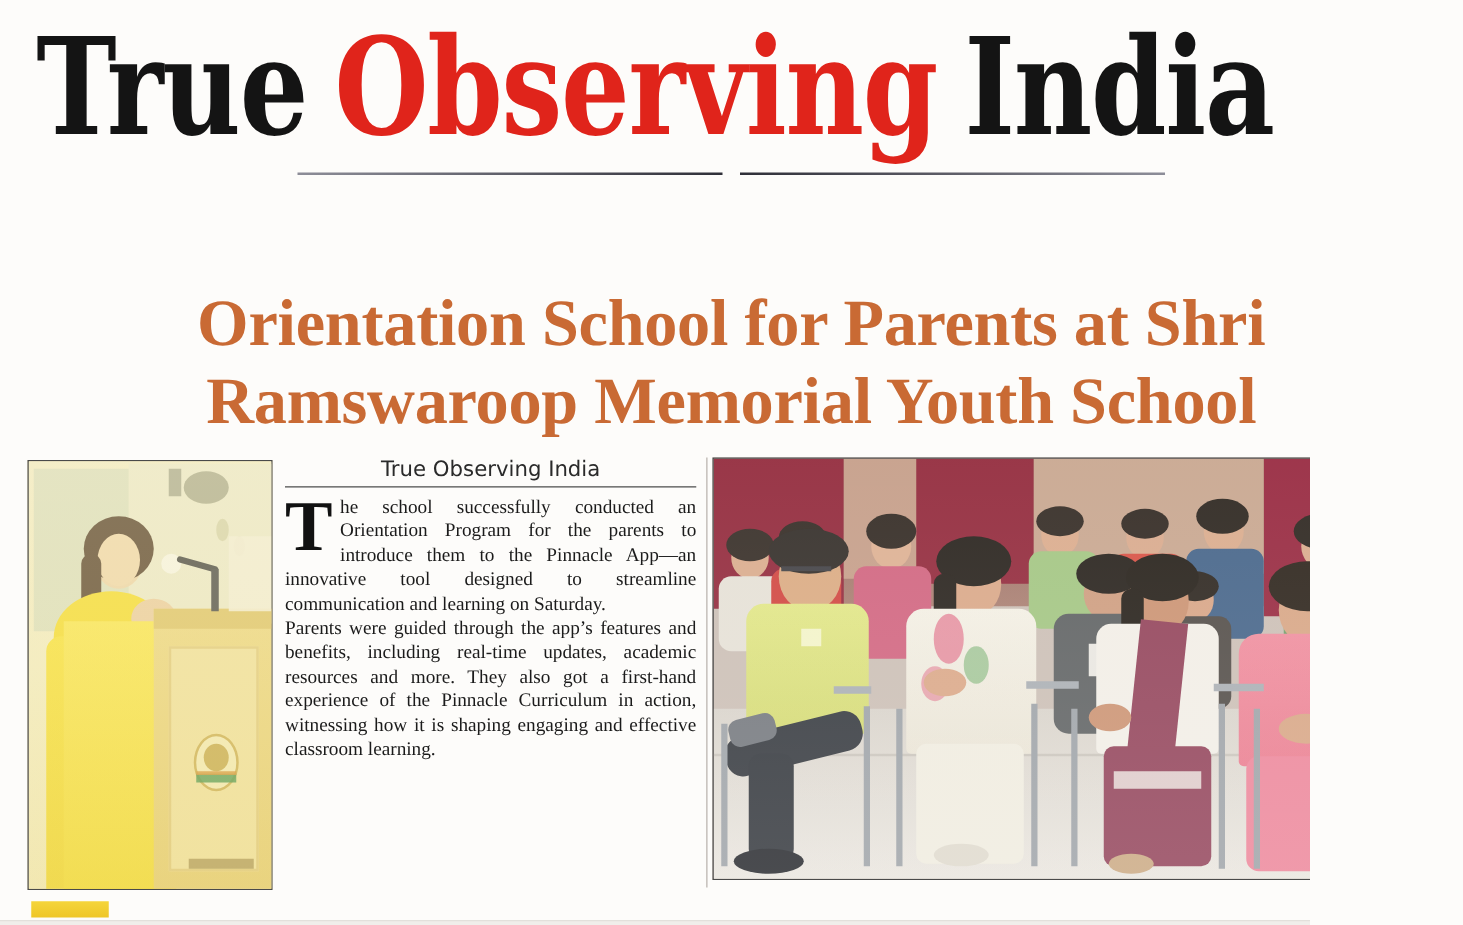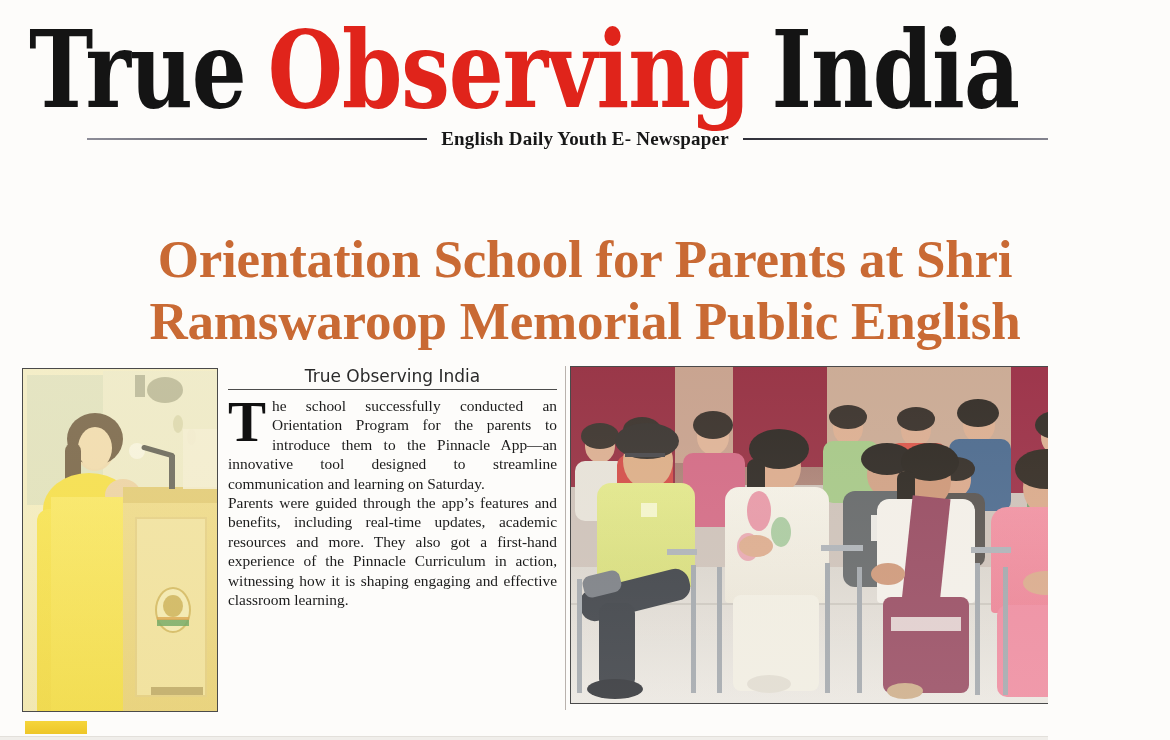--- a/index.html
+++ b/index.html
@@ -219,28 +219,27 @@
 <div class="page">
 
   <div class="masthead">
     <div class="masthead-title">
       <span class="mh-word mh-black">True</span><span class="mh-sp"></span><span class="mh-word mh-red">Observing</span><span class="mh-sp"></span><span class="mh-word mh-black">India</span>
     </div>
   </div>
 
   <div class="tagline-row">
     <div class="tag-rule left"></div>
-    <div class="tagline-text">English Daily Youth E- Newspaper</div>
     <div class="tag-rule right"></div>
   </div>
 
 
   <h1 class="headline">
     <span>Orientation School for Parents at Shri</span>
-    <span>Ramswaroop Memorial Public English</span>
+    <span>Ramswaroop Memorial Youth School</span>
   </h1>
 
   <div class="content">
 
     <div class="photo-left">
       <div class="photo-canvas">
 
         <div class="p-rect" style="left:0;top:0;width:196px;height:344px;background:linear-gradient(160deg,#efe8c8 0%,#f0e9c4 40%,#eee2ae 100%);"></div>
 
         <div class="p-rect" style="left:4px;top:6px;width:76px;height:130px;background:#cfd6bd;opacity:.75;"></div>

